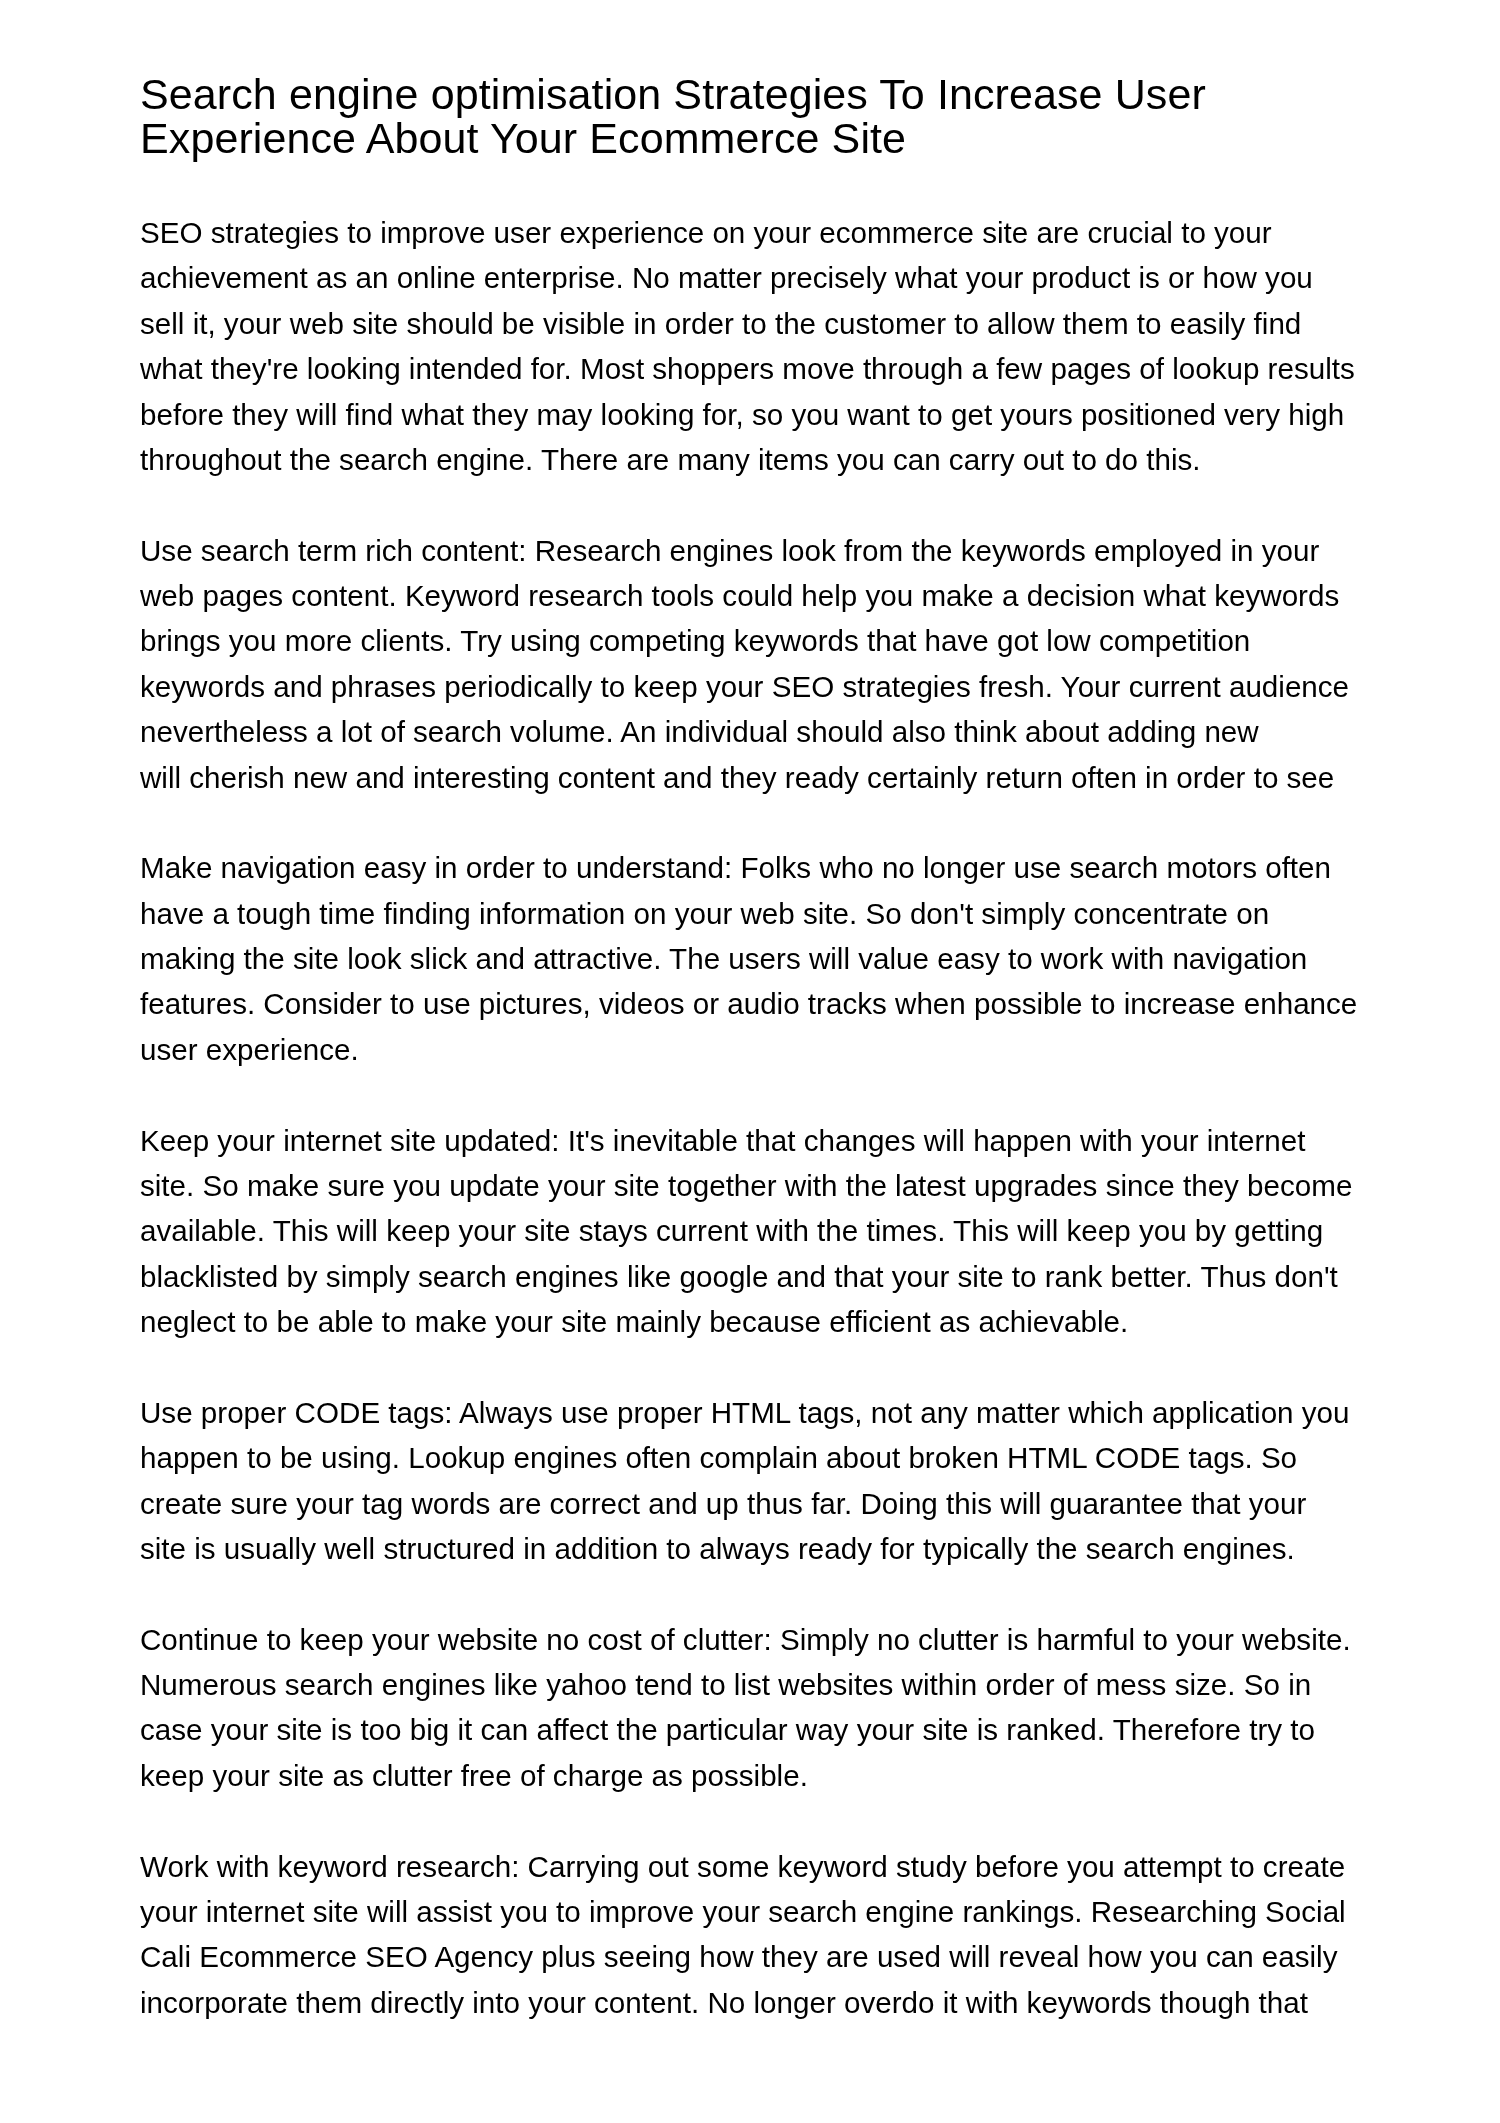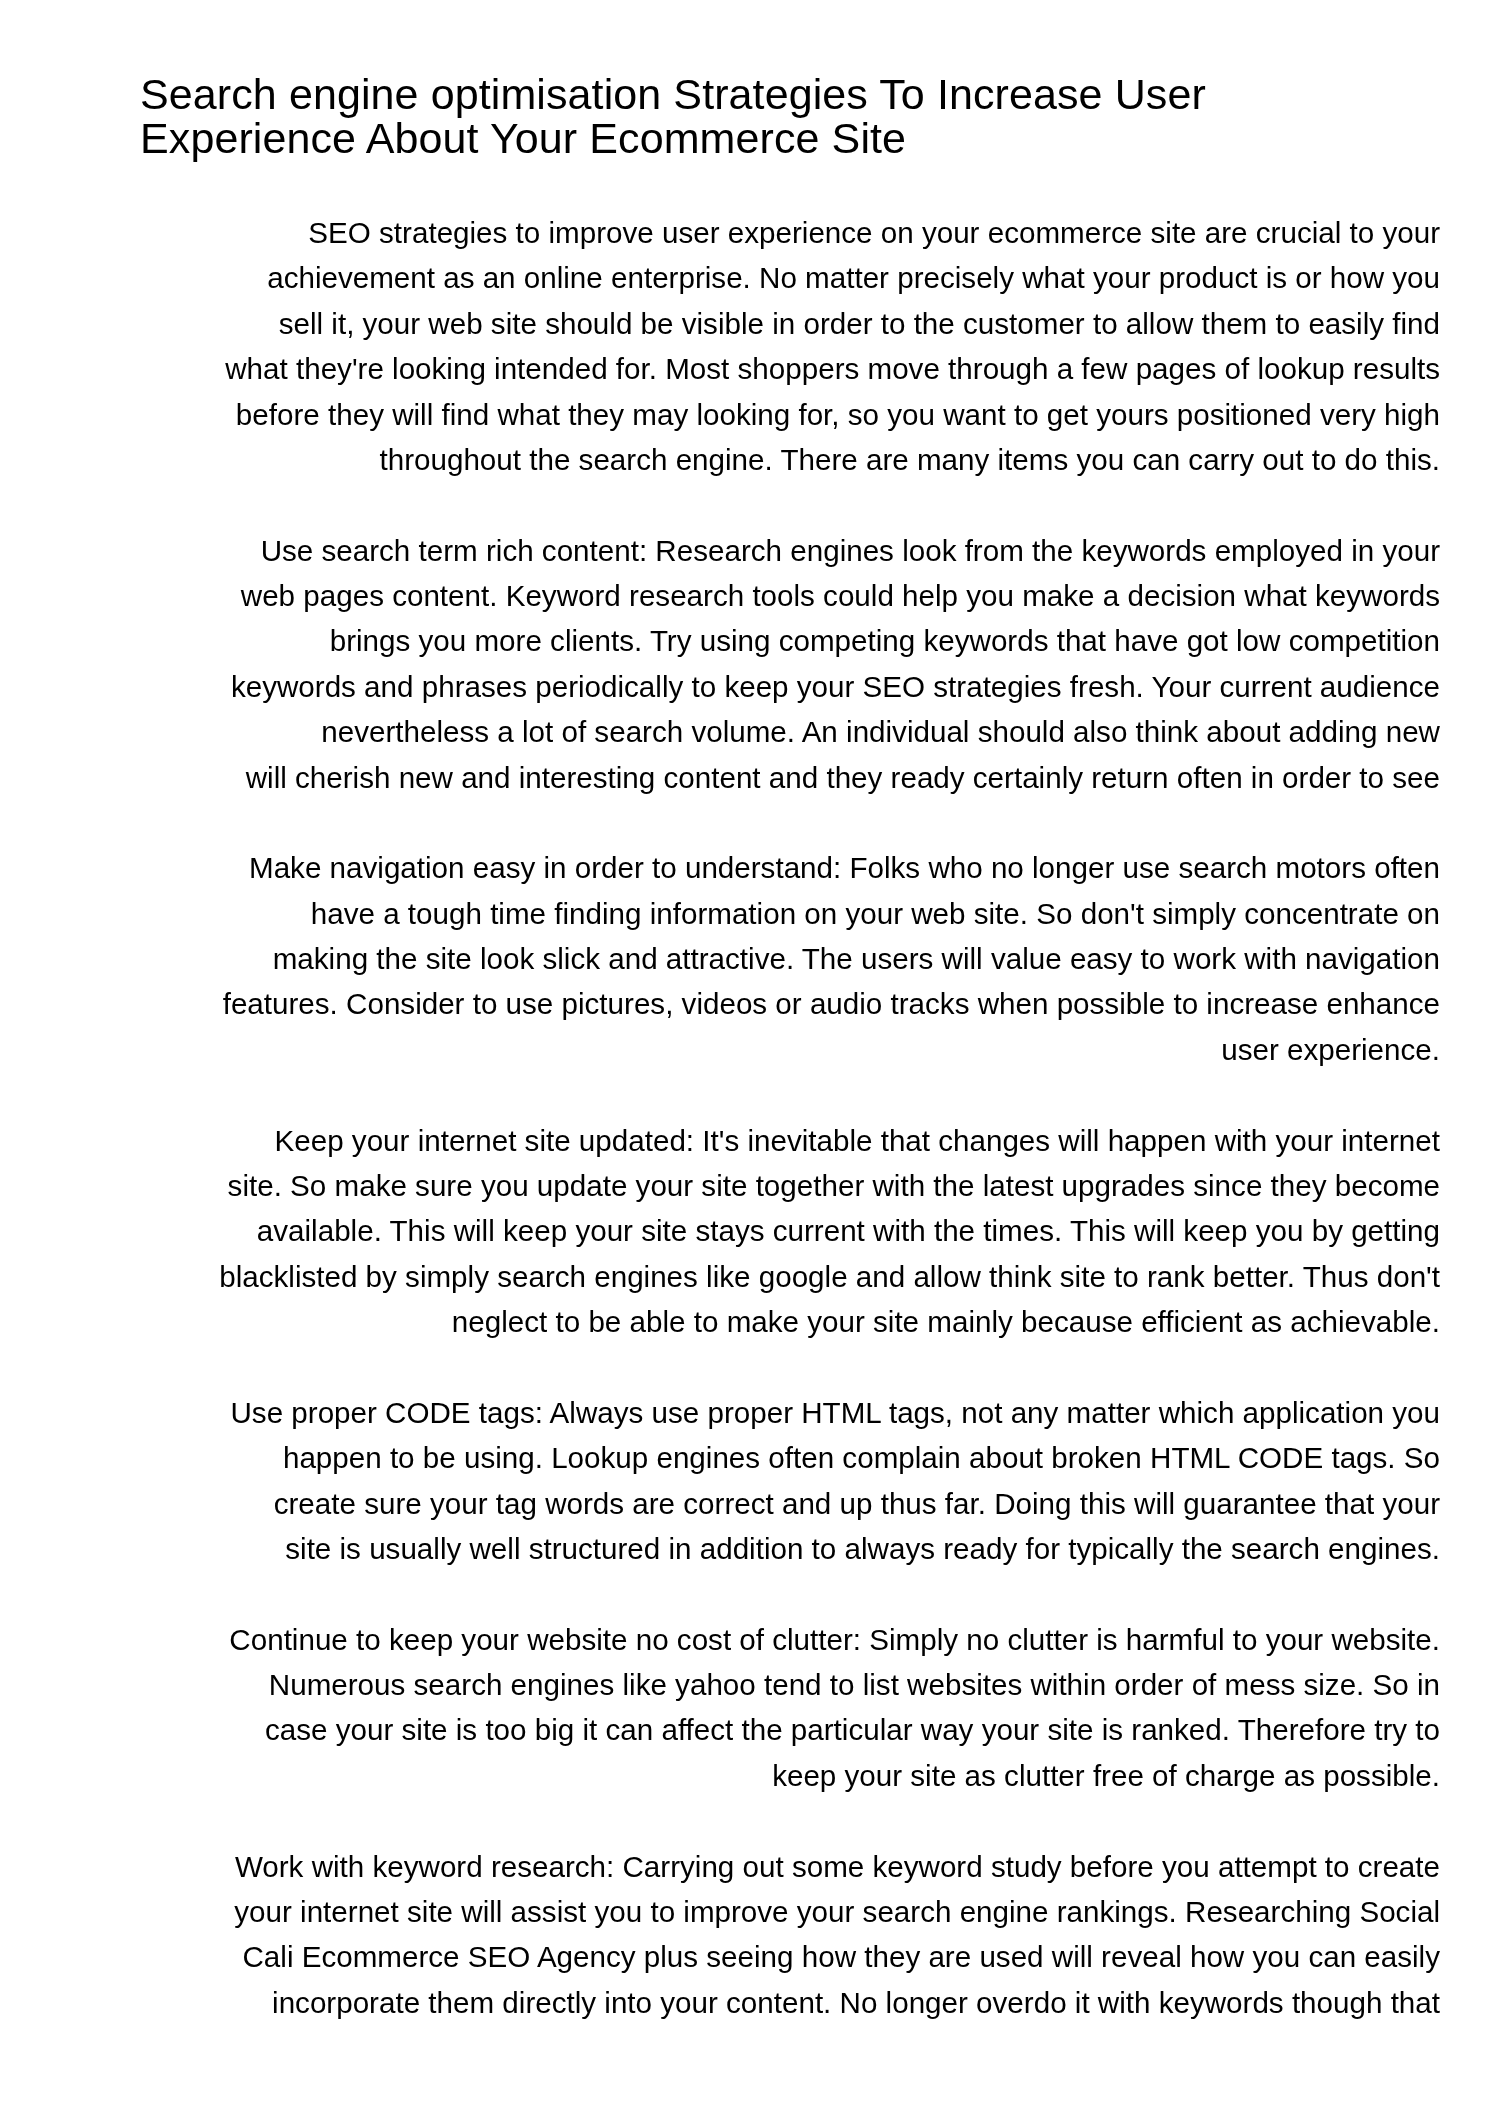--- a/index.html
+++ b/index.html
@@ -43,21 +43,20 @@
       font-size: 29.6px;
       line-height: 45.375px;
     }
     .para {
       margin: 0 0 45.375px 0;
     }
     .line {
       display: block;
       white-space: nowrap;
       height: 45.375px;
-      text-align: right;
     }
   </style>
 </head>
 <body>
 
 <div class="page">
 
   <h1 class="title">
     <span class="tline">Search engine optimisation Strategies To Increase User</span>
     <span class="tline">Experience About Your Ecommerce Site</span>
@@ -88,21 +87,21 @@
       <span class="line">have a tough time finding information on your web site. So don't simply concentrate on</span>
       <span class="line">making the site look slick and attractive. The users will value easy to work with navigation</span>
       <span class="line">features. Consider to use pictures, videos or audio tracks when possible to increase enhance</span>
       <span class="line">user experience.</span>
     </p>
 
     <p class="para">
       <span class="line">Keep your internet site updated: It's inevitable that changes will happen with your internet</span>
       <span class="line">site. So make sure you update your site together with the latest upgrades since they become</span>
       <span class="line">available. This will keep your site stays current with the times. This will keep you by getting</span>
-      <span class="line">blacklisted by simply search engines like google and allow think site to rank better. Thus don't</span>
+      <span class="line">blacklisted by simply search engines like google and that your site to rank better. Thus don't</span>
       <span class="line">neglect to be able to make your site mainly because efficient as achievable.</span>
     </p>
 
     <p class="para">
       <span class="line">Use proper CODE tags: Always use proper HTML tags, not any matter which application you</span>
       <span class="line">happen to be using. Lookup engines often complain about broken HTML CODE tags. So</span>
       <span class="line">create sure your tag words are correct and up thus far. Doing this will guarantee that your</span>
       <span class="line">site is usually well structured in addition to always ready for typically the search engines.</span>
     </p>
 

